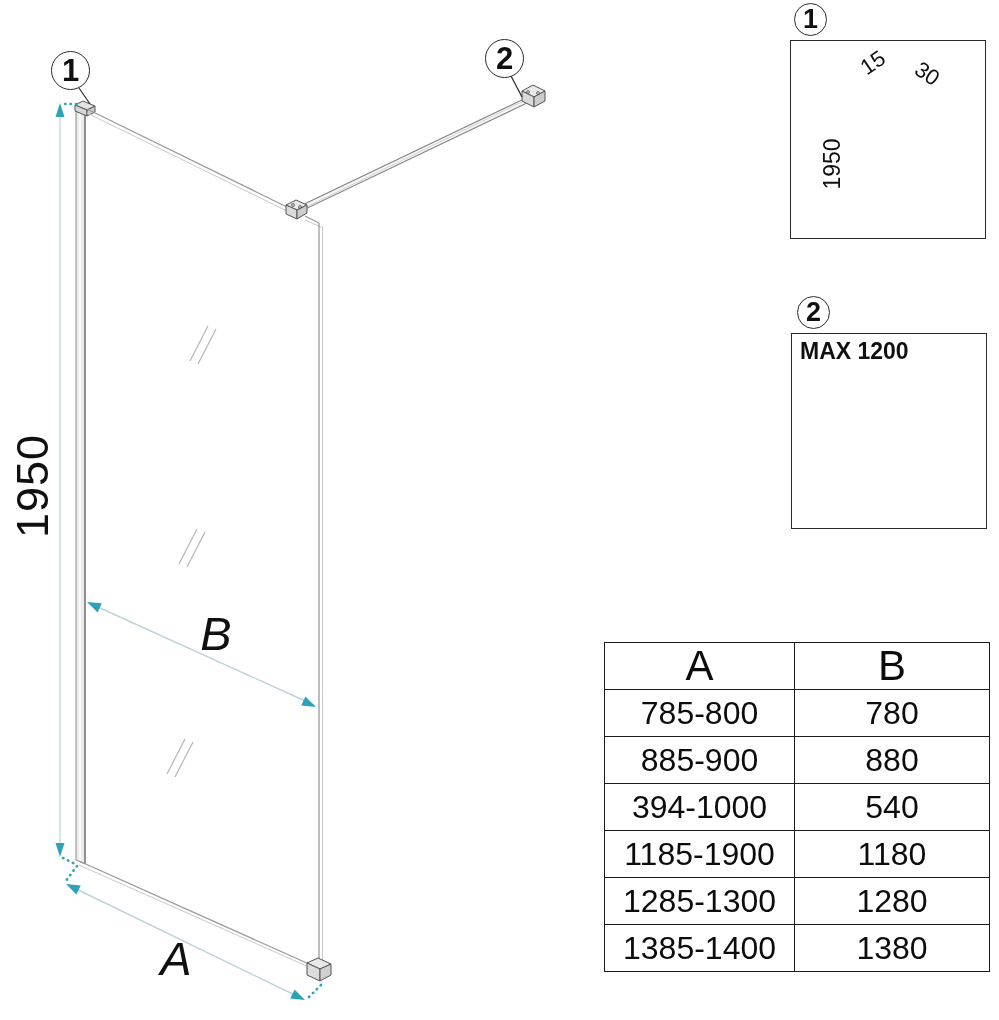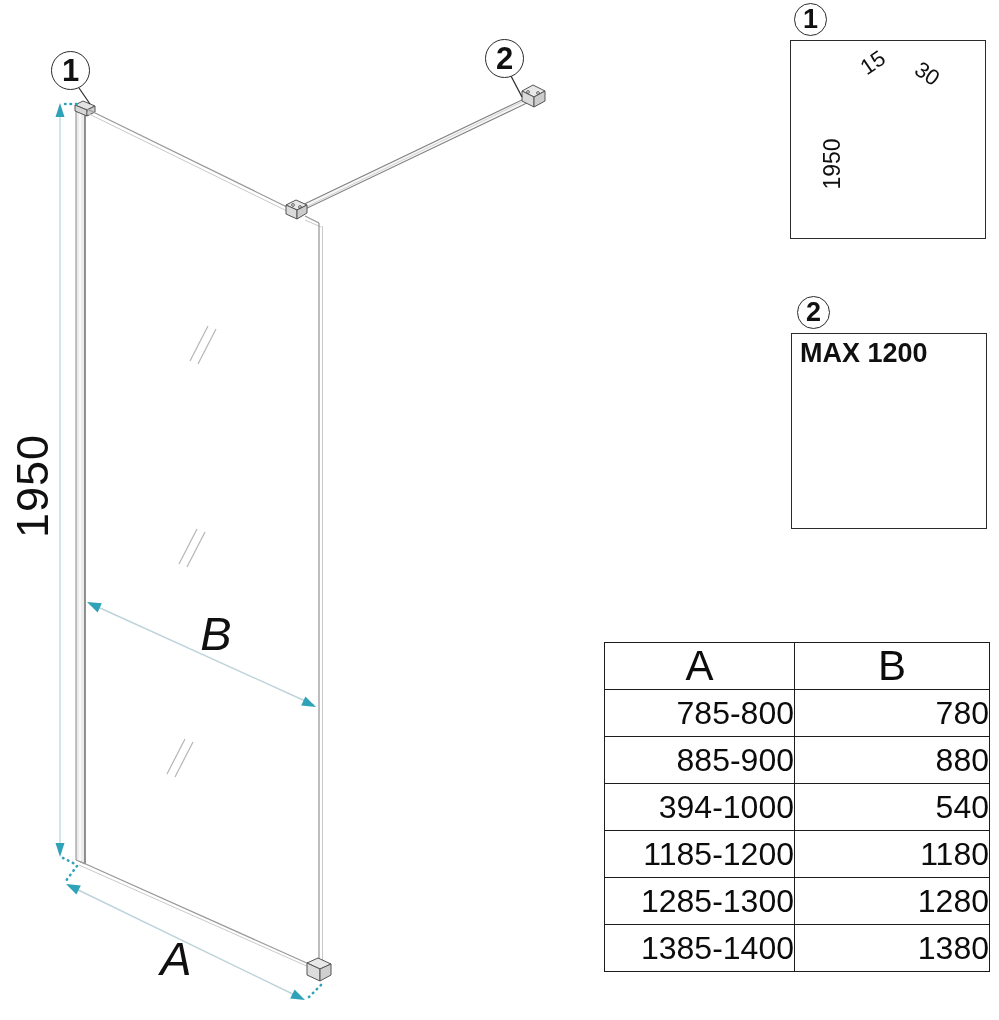--- a/index.html
+++ b/index.html
@@ -22,32 +22,32 @@
   .lbl.center { transform:translate(-50%,-50%); }
 
   .dim-1950-main { left:33px; top:486px; font-size:45px; letter-spacing:1px;
                    transform:translate(-50%,-50%) rotate(-90deg); }
   .label-b { left:216px; top:633px; font-size:47px; font-style:italic; }
   .label-a { left:176px; top:958px; font-size:47px; font-style:italic; }
 
   .d1-15   { left:873px; top:63px;  font-size:22px; transform:translate(-50%,-50%) rotate(-34deg); }
   .d1-30   { left:927px; top:74px;  font-size:22px; transform:translate(-50%,-50%) rotate(34deg); }
   .d1-1950 { left:832px; top:164px; font-size:23px; transform:translate(-50%,-50%) rotate(-90deg); }
-  .d2-max  { left:800px; top:338px; font-size:27px; font-weight:600; }
+  .d2-max  { left:800px; top:338px; font-size:23px; font-weight:600; }
 
   table.size-table {
     position:absolute; left:604px; top:642px; width:385px;
     border-collapse:collapse; table-layout:fixed; background:#fff;
   }
   table.size-table th, table.size-table td {
     border:1.6px solid #1c1c1c; text-align:center; vertical-align:middle;
     height:47px; padding:0; line-height:1; font-weight:400; color:#0c0c0c;
   }
   table.size-table th { font-size:42px; }
-  table.size-table td { font-size:32px;text-align:right; }
+  table.size-table td { font-size:32px; }
   col.col-a { width:190px; } col.col-b { width:195px; }
 </style>
 </head>
 <body>
 
 <div class="stage">
 
   <svg width="999" height="1020" viewBox="0 0 999 1020">
 
     <g>
@@ -232,21 +232,21 @@
       </tr>
       <tr>
         <td>885-900</td>
         <td>880</td>
       </tr>
       <tr>
         <td>394-1000</td>
         <td>540</td>
       </tr>
       <tr>
-        <td>1185-1200</td>
+        <td>1185-1900</td>
         <td>1180</td>
       </tr>
       <tr>
         <td>1285-1300</td>
         <td>1280</td>
       </tr>
       <tr>
         <td>1385-1400</td>
         <td>1380</td>
       </tr>

